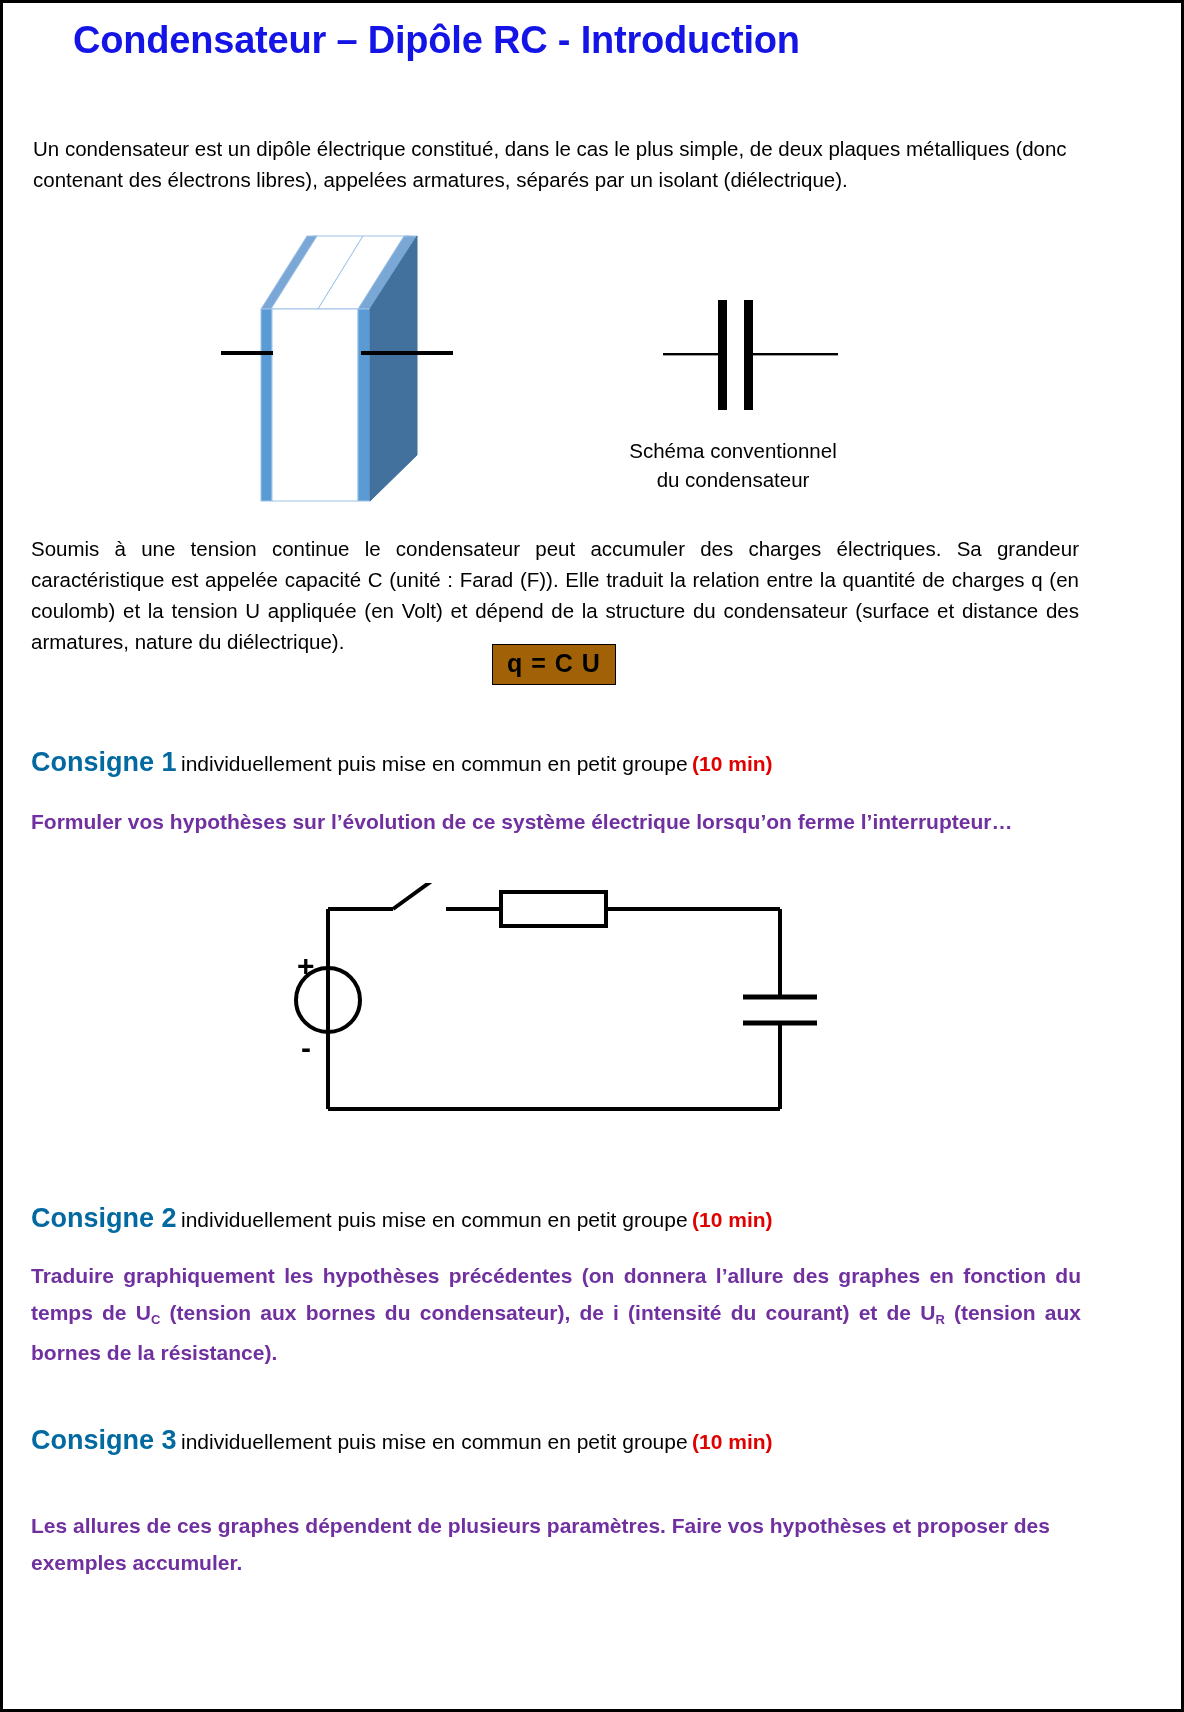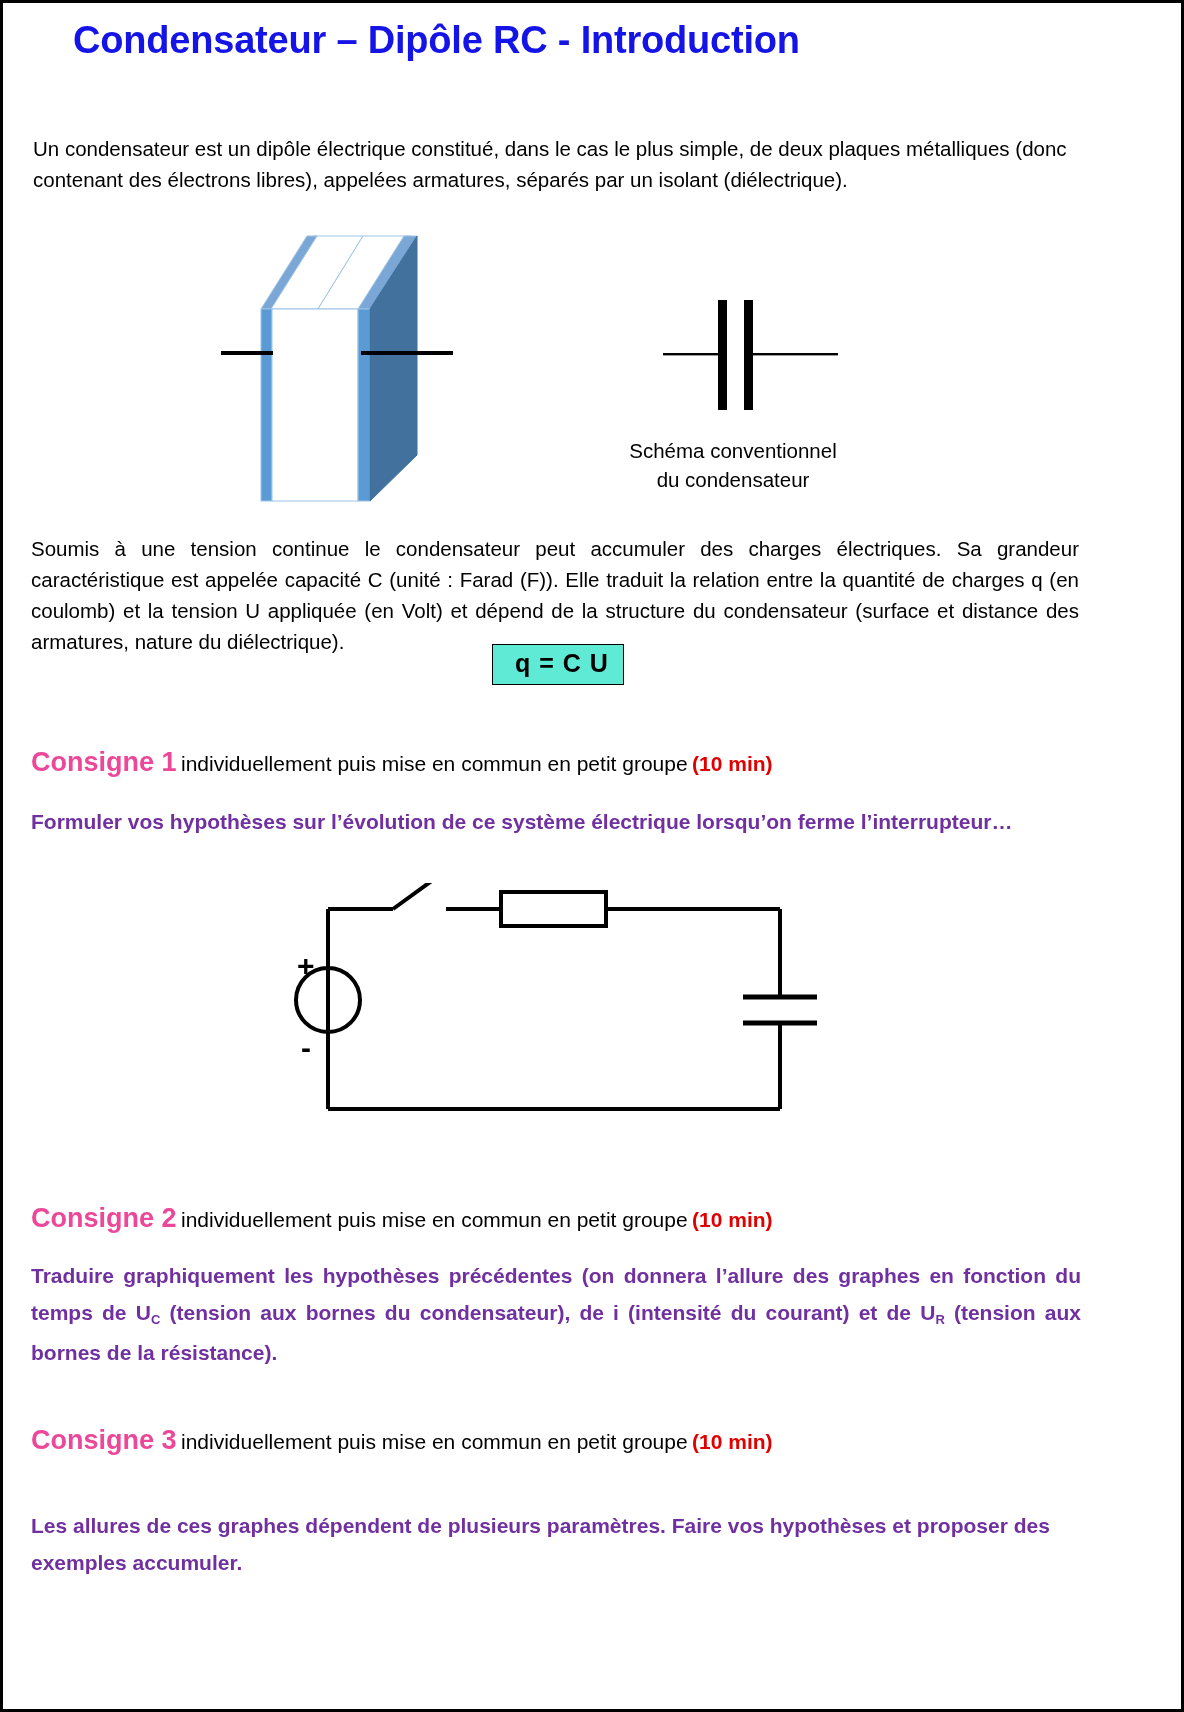--- a/index.html
+++ b/index.html
@@ -61,37 +61,37 @@
     font-size: 20.5px;
     line-height: 29px;
     color: #000000;
     width: 420px;
   }
 
   
   .formula-box {
     position: absolute;
     border: 1.6px solid #000000;
-    padding: 4px 14px 6px 22px;
+    padding: 4px 14px 6px 14px;
     font-size: 25px;
     font-weight: bold;
     color: #000000;
-    background: #5eead4;
+    background: #a16207;
     letter-spacing: 1px;
   }
 
   
   .consigne {
     position: absolute;
     white-space: nowrap;
   }
   .consigne .label {
     font-size: 27px;
     font-weight: bold;
-    color: #ec4899;
+    color: #0369a1;
   }
   .consigne .desc {
     font-size: 21px;
     color: #000000;
   }
   .consigne .time {
     font-size: 21px;
     font-weight: bold;
     color: #E00000;
   }

